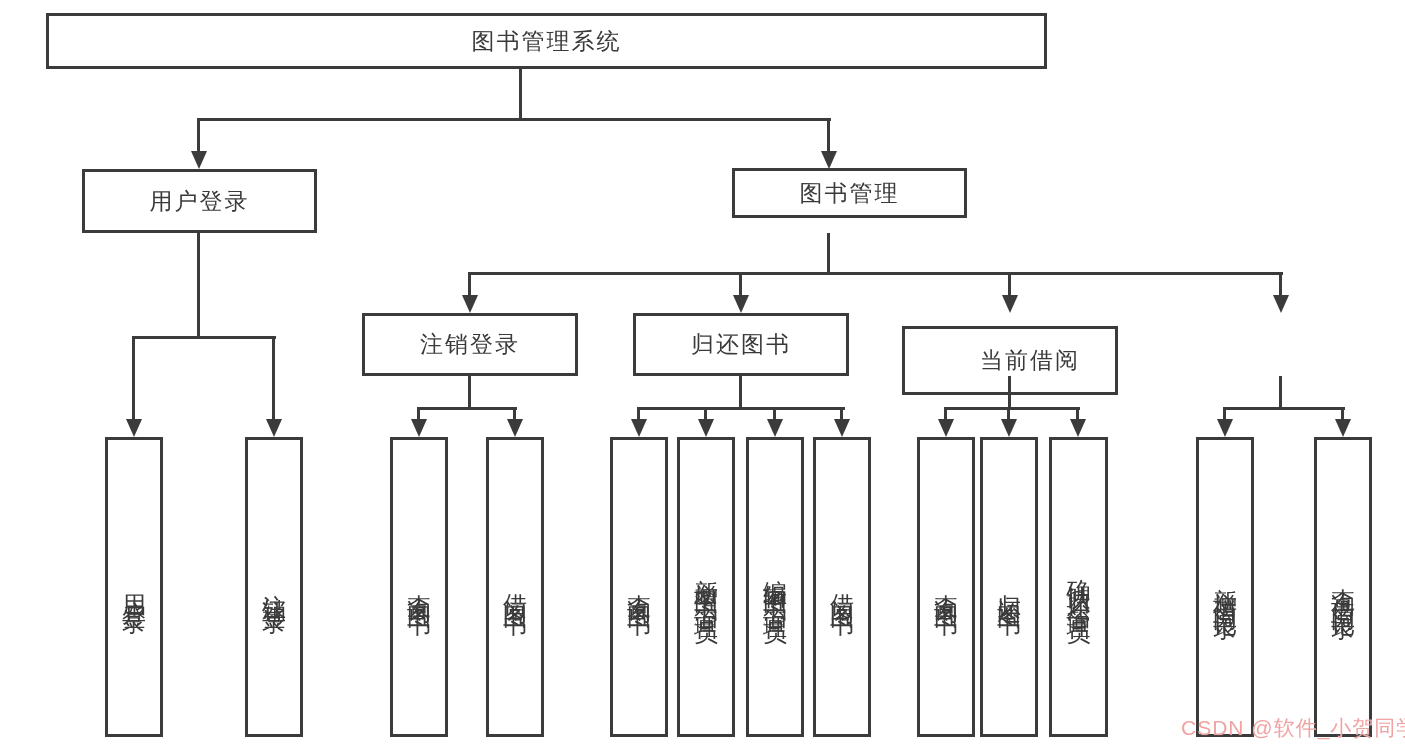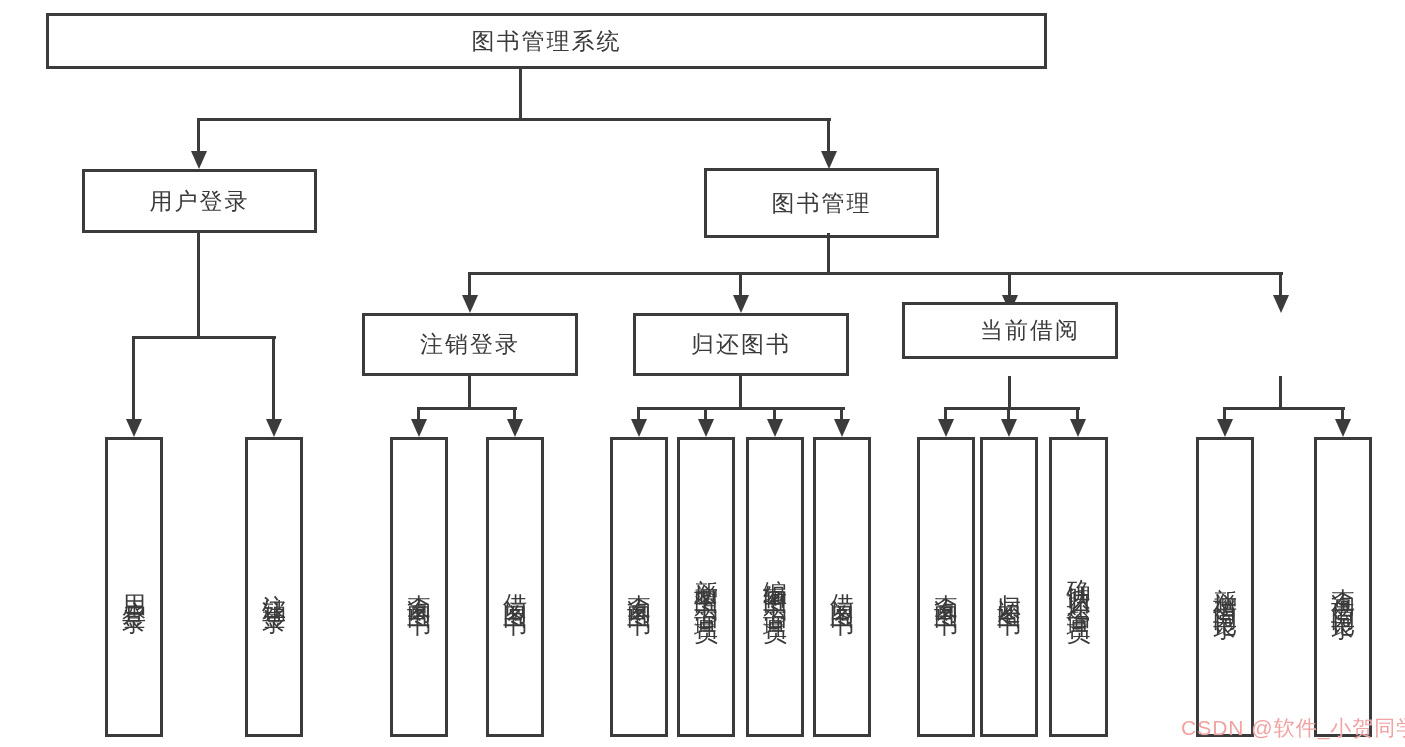--- a/index.html
+++ b/index.html
@@ -55,21 +55,21 @@
   <div class="vl" style="left:519px;top:69px;height:49px;"></div>
   <div class="hl" style="left:197px;top:118px;width:634px;"></div>
   <div class="vl" style="left:197px;top:118px;height:34px;"></div>
   <div class="arr" style="left:191px;top:151px;"></div>
   <div class="vl" style="left:827px;top:118px;height:34px;"></div>
   <div class="arr" style="left:821px;top:151px;"></div>
 
   <div class="node" style="left:82px;top:169px;width:235px;height:64px;">
     <span class="h-label">用户登录</span>
   </div>
-  <div class="node" style="left:704px;top:168px;width:235px;height:70px;">
+  <div class="node" style="left:732px;top:168px;width:235px;height:50px;">
     <span class="h-label">图书管理</span>
   </div>
 
   <div class="vl" style="left:197px;top:232px;height:107px;"></div>
   <div class="hl" style="left:132px;top:336px;width:144px;"></div>
   <div class="vl" style="left:132px;top:336px;height:85px;"></div>
   <div class="arr" style="left:126px;top:419px;"></div>
   <div class="vl" style="left:272px;top:336px;height:85px;"></div>
   <div class="arr" style="left:266px;top:419px;"></div>
 
@@ -83,21 +83,21 @@
   <div class="arr" style="left:1002px;top:295px;"></div>
   <div class="vl" style="left:1279px;top:272px;height:25px;"></div>
   <div class="arr" style="left:1273px;top:295px;"></div>
 
   <div class="node" style="left:362px;top:313px;width:216px;height:63px;">
     <span class="h-label">注销登录</span>
   </div>
   <div class="node" style="left:633px;top:313px;width:216px;height:63px;">
     <span class="h-label">归还图书</span>
   </div>
-  <div class="node" style="left:902px;top:302px;width:216px;height:57px;padding-left:40px;">
+  <div class="node" style="left:902px;top:326px;width:216px;height:69px;padding-left:40px;">
     <span class="h-label">当前借阅</span>
   </div>
 
   <div class="vl" style="left:468px;top:376px;height:34px;"></div>
   <div class="hl" style="left:417px;top:407px;width:100px;"></div>
   <div class="vl" style="left:417px;top:407px;height:14px;"></div>
   <div class="arr" style="left:411px;top:419px;"></div>
   <div class="vl" style="left:513px;top:407px;height:14px;"></div>
   <div class="arr" style="left:507px;top:419px;"></div>
 

